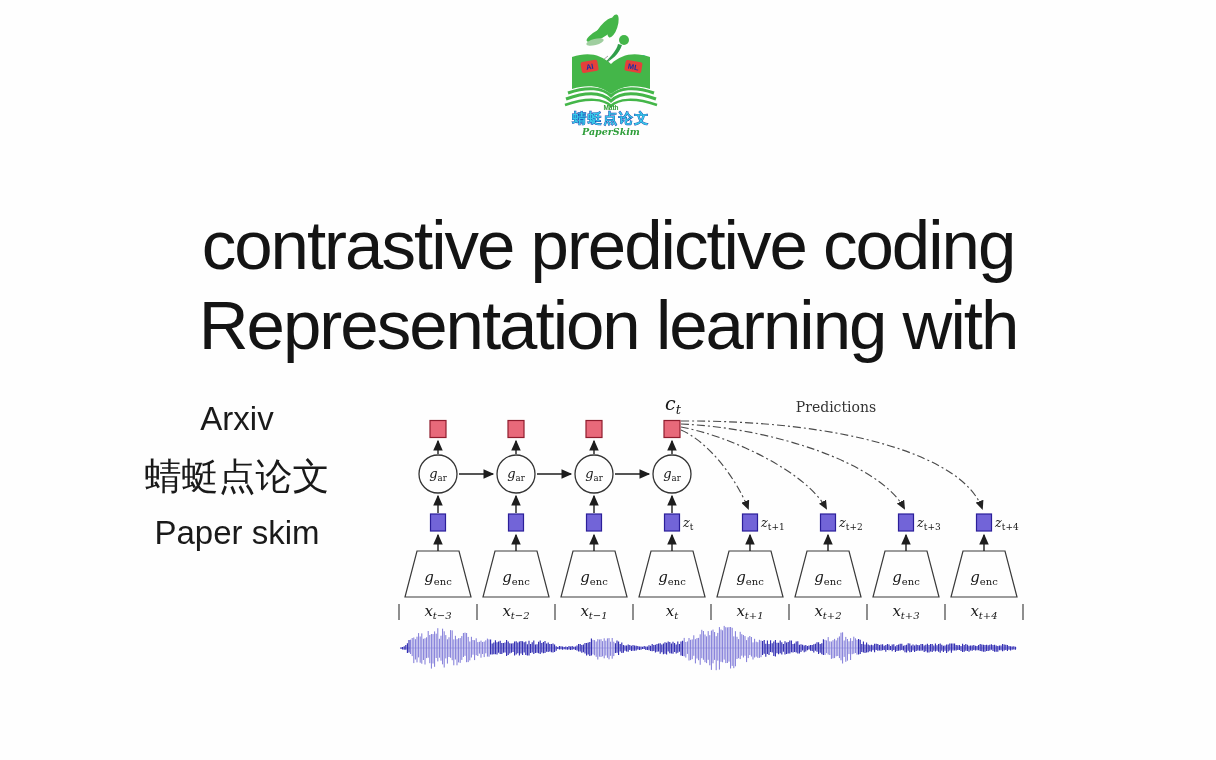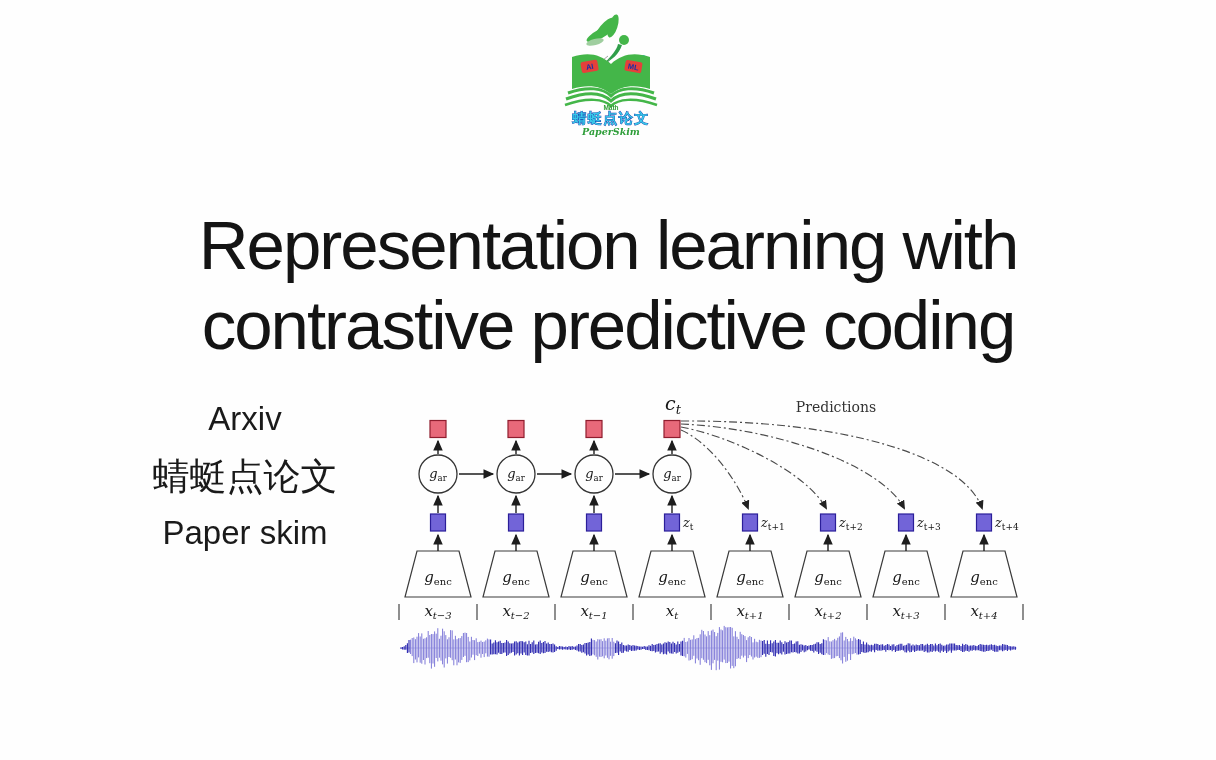--- a/index.html
+++ b/index.html
@@ -1,21 +1,21 @@
 <!DOCTYPE html>
 <html><head>
 <meta charset="utf-8">
 <style>
   html,body{margin:0;padding:0;background:#ffffff;}
   .slide{position:relative;width:1216px;height:760px;background:#fefefe;overflow:hidden;
          font-family:"Liberation Sans",sans-serif;}
   .logo{position:absolute;left:548px;top:4px;width:128px;height:138px;}
   .title{position:absolute;left:0;right:0;top:206px;text-align:center;
          font-size:69px;line-height:1.16;letter-spacing:-2px;color:#141414;font-weight:400;}
-  .byline{position:absolute;left:110px;top:400px;width:270px;text-align:center;color:#1a1a1a;}
+  .byline{position:absolute;left:102px;top:400px;width:270px;text-align:center;color:#1a1a1a;}
   .byline .b1{font-size:33px;margin:0 0 14px 0;}
   .byline .b2{font-size:37px;margin:0 0 12px 0;}
   .byline .b3{font-size:33px;margin:9px;}
   .figure{position:absolute;left:385px;top:386px;width:650px;height:300px;}
   svg text{user-select:none;}
 </style>
 </head>
 <body>
 
 <div class="slide">
@@ -47,22 +47,22 @@
         <rect x="77" y="57" width="17" height="11" rx="2" fill="#e5403a"></rect>
         <text x="85.5" y="65.5" font-size="7.5" font-weight="bold" fill="#1b2fa8" text-anchor="middle">ML</text>
       </g>
       <text x="63" y="106" font-size="6.5" font-weight="bold" fill="#2f9e35" text-anchor="middle">Math</text>
     </g>
     <text x="63" y="119" font-size="14" font-weight="bold" fill="#38c8e8" stroke="#1b2fa8" stroke-width="0.7" style="paint-order:stroke;" letter-spacing="1.5" text-anchor="middle">蜻蜓点论文</text>
     <text x="63" y="131" font-size="9.5" font-style="italic" font-weight="bold" fill="#2f9e3a" font-family="DejaVu Serif, serif" text-anchor="middle">PaperSkim</text>
   </svg>
 
   <div class="title">
+    <div>contrastive predictive coding</div>
     <div>Representation learning with</div>
-    <div>contrastive predictive coding</div>
   </div>
 
   <div class="byline">
     <div class="b1">Arxiv</div>
     <div class="b2">蜻蜓点论文</div>
     <div class="b3">Paper skim</div>
   </div>
 
   <div class="figure">
     <svg id="diagram" width="650" height="300" viewBox="0 0 650 300">

